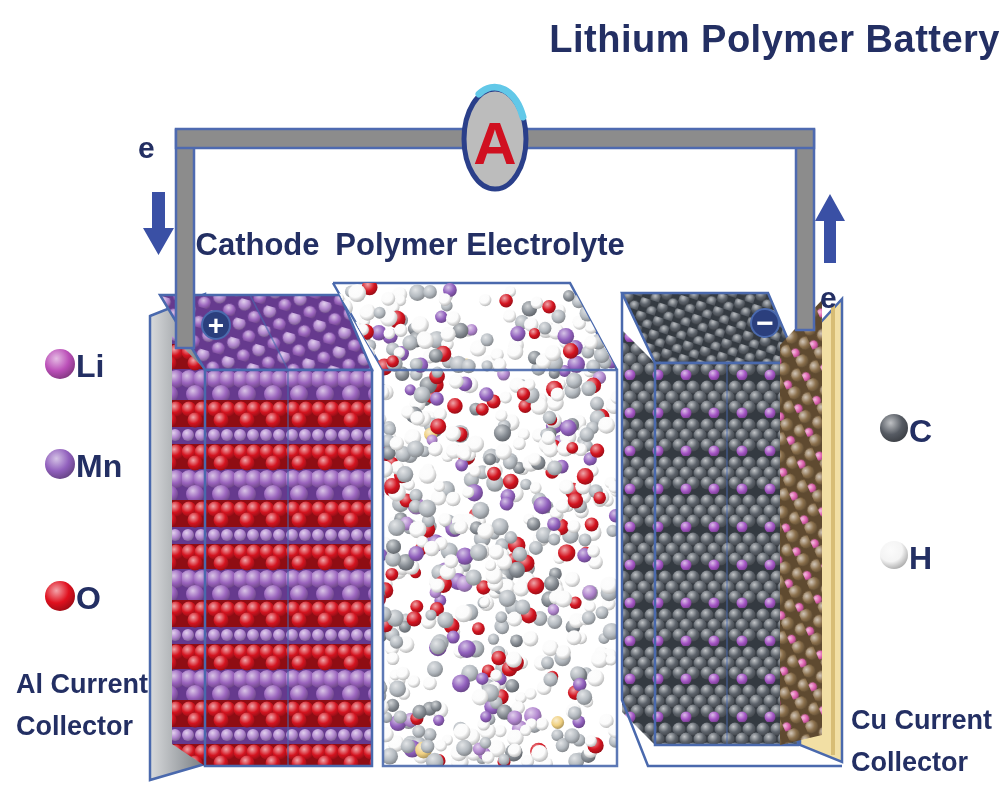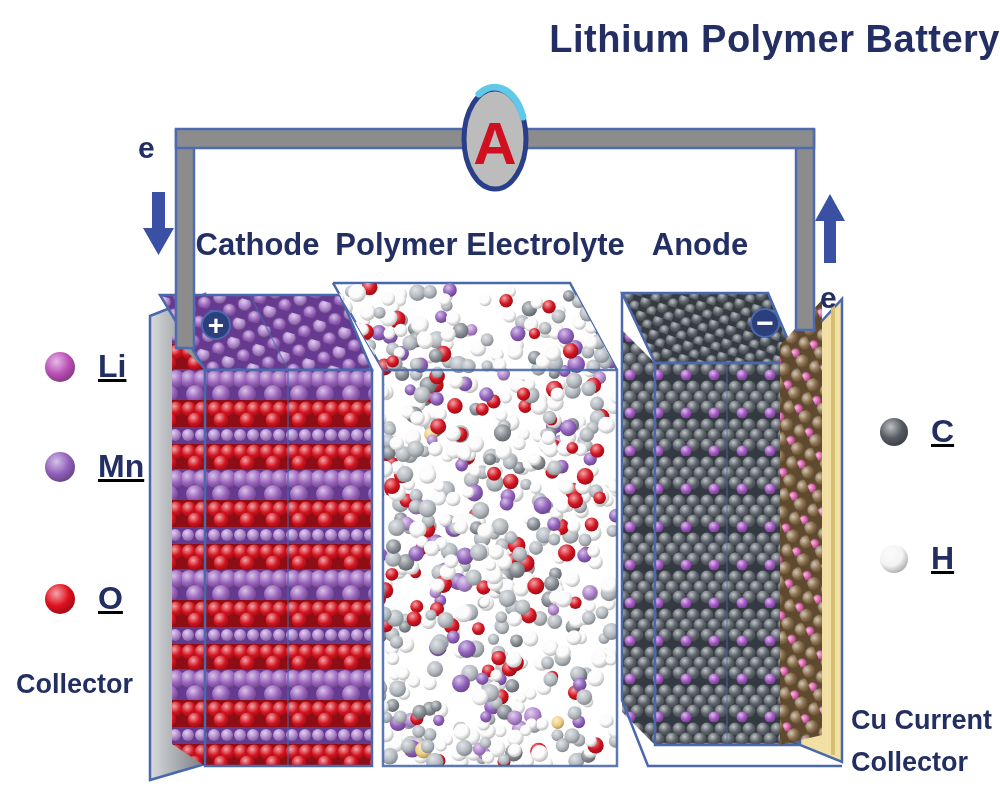--- a/index.html
+++ b/index.html
@@ -8,21 +8,21 @@
   .stage svg.main{position:absolute;left:0;top:0;}
   .lbl{position:absolute;color:var(--navy,#232f63);font-weight:bold;white-space:nowrap;}
   #title{left:0;right:0;top:18px;text-align:right;font-size:38px;letter-spacing:0.5px;}
   .sec{top:227px;text-align:center;font-size:31px;}
   #sec-cathode{left:160px;width:195px;}
   #sec-electrolyte{left:327px;width:306px;}
   #sec-anode{left:605px;width:190px;}
   .e-lbl{font-size:30px;}
   #e-left{left:138px;top:131px;}
   #e-right{left:820px;top:281px;}
-  .legend-item{position:absolute;display:flex;align-items:center;gap:22px;text-decoration:underline;}
+  .legend-item{position:absolute;display:flex;gap:0;}
   .legend-item .txt{color:var(--navy,#232f63);font-weight:bold;font-size:32px;}
   #leg-li{left:44px;top:348px;}
   #leg-mn{left:44px;top:448px;}
   #leg-o{left:44px;top:580px;}
   #leg-c{left:879px;top:413px;}
   #leg-h{left:879px;top:540px;}
   .collector{font-size:27px;line-height:1.55;}
   #al-collector{left:16px;top:664px;}
   #cu-collector{left:851px;top:700px;}
   svg text{font-family:"Liberation Sans",sans-serif;font-weight:bold;}
@@ -1020,21 +1020,20 @@
     </g>
   </svg>
 
   <div class="lbl" id="title">Lithium Polymer Battery</div>
 
   <div class="lbl e-lbl" id="e-left">e</div>
   <div class="lbl e-lbl" id="e-right">e</div>
 
   <div class="lbl sec" id="sec-electrolyte">Polymer Electrolyte</div>
   <div class="lbl sec" id="sec-cathode">Cathode</div>
-  <div class="lbl sec" id="sec-anode">Anode</div>
 
   <div class="legend-item" id="leg-li">
     <svg width="32" height="32">
       <circle cx="16" cy="16" r="15" fill="url(#g-li)"></circle>
       </svg>
     <span class="txt">Li</span>
   </div>
   <div class="legend-item" id="leg-mn">
     <svg width="32" height="32">
       <circle cx="16" cy="16" r="15" fill="url(#g-mn)"></circle>
@@ -1055,20 +1054,21 @@
     <span class="txt">C</span>
   </div>
   <div class="legend-item" id="leg-h">
     <svg width="30" height="30">
       <circle cx="15" cy="15" r="14" fill="url(#g-h)"></circle>
       </svg>
     <span class="txt">H</span>
   </div>
 
   <div class="lbl collector" id="al-collector">
+    <span style="display:block">Al Current</span>
     <span style="display:block">Collector</span>
   </div>
   <div class="lbl collector" id="cu-collector">
     <span style="display:block">Cu Current</span>
     <span style="display:block">Collector</span>
   </div>
 
 </div>
 
 </body></html>

